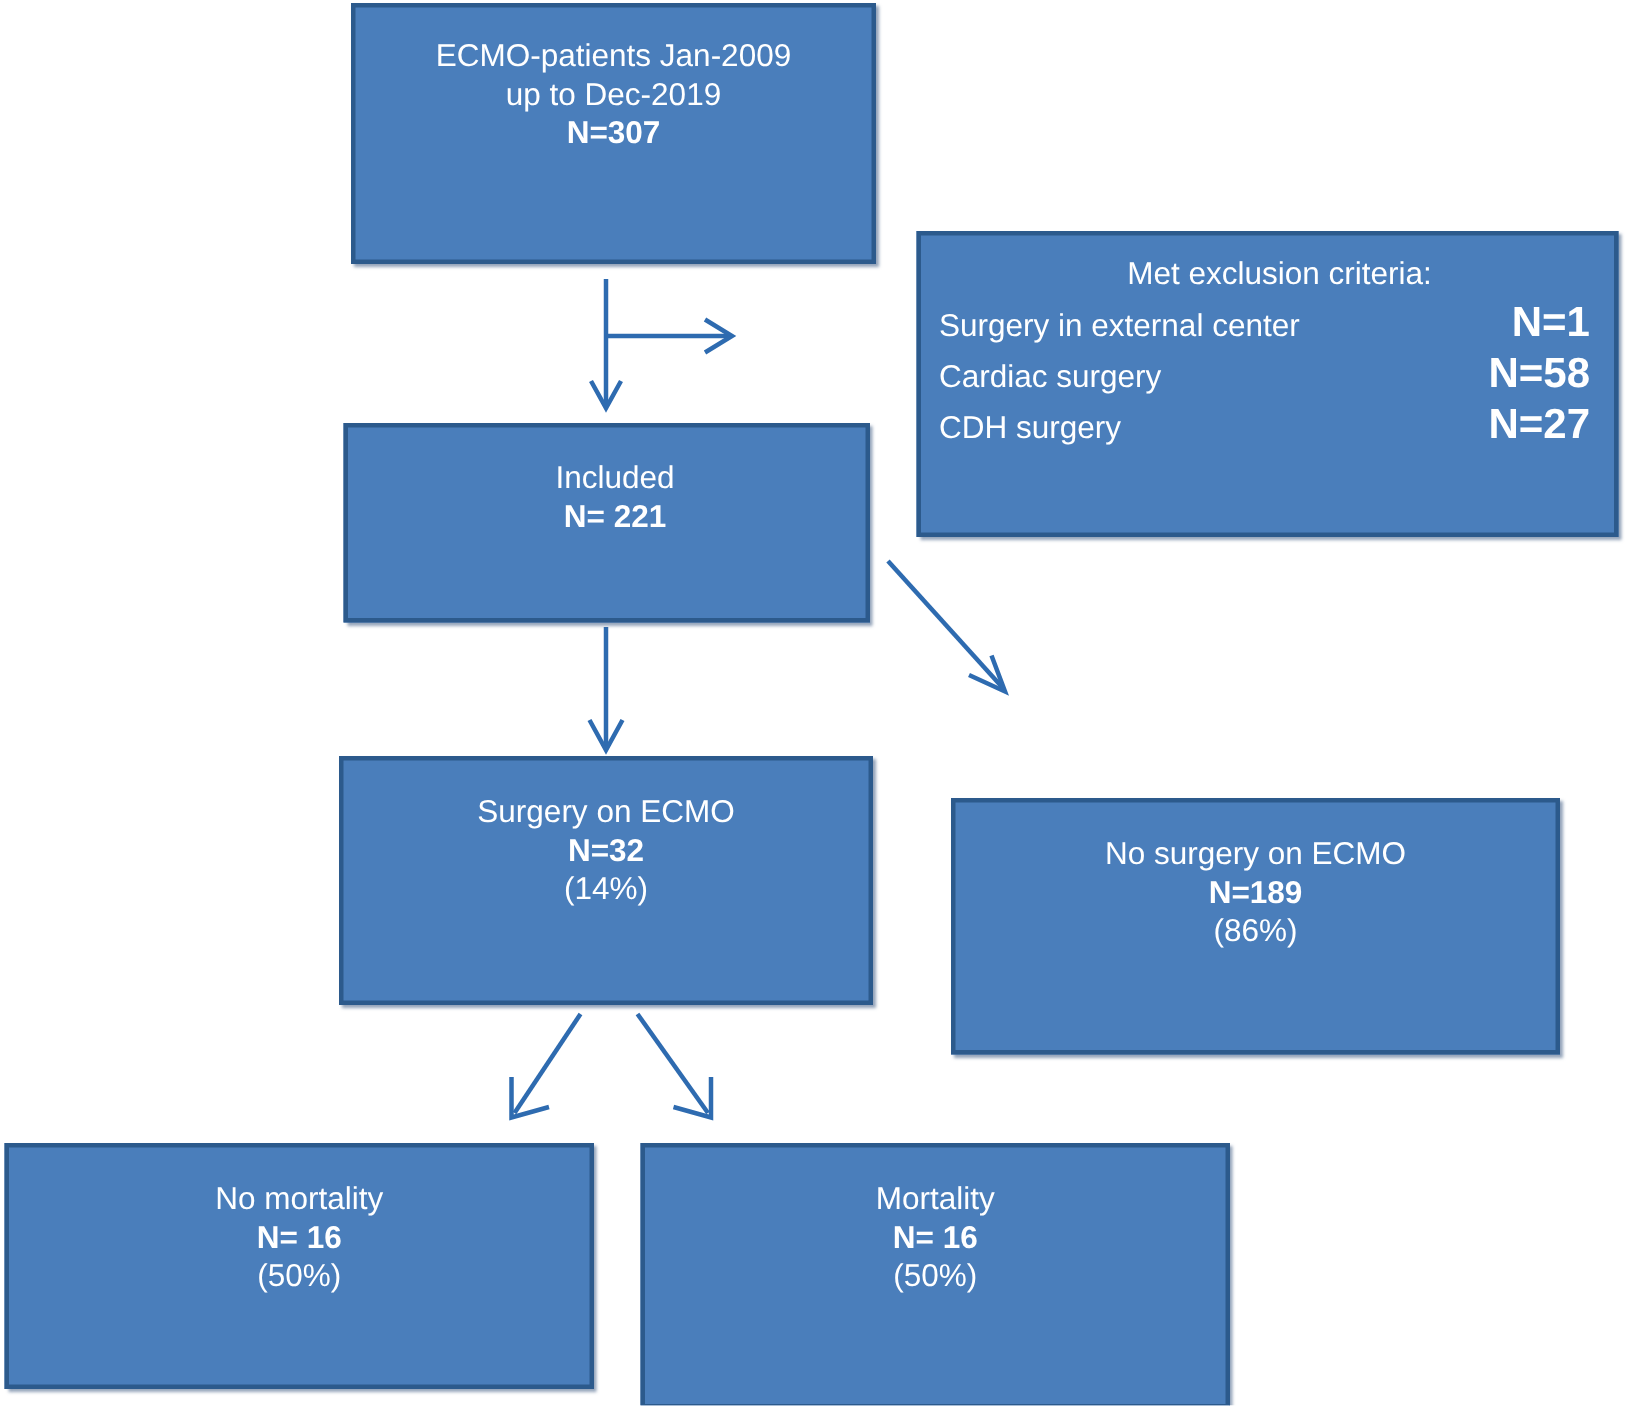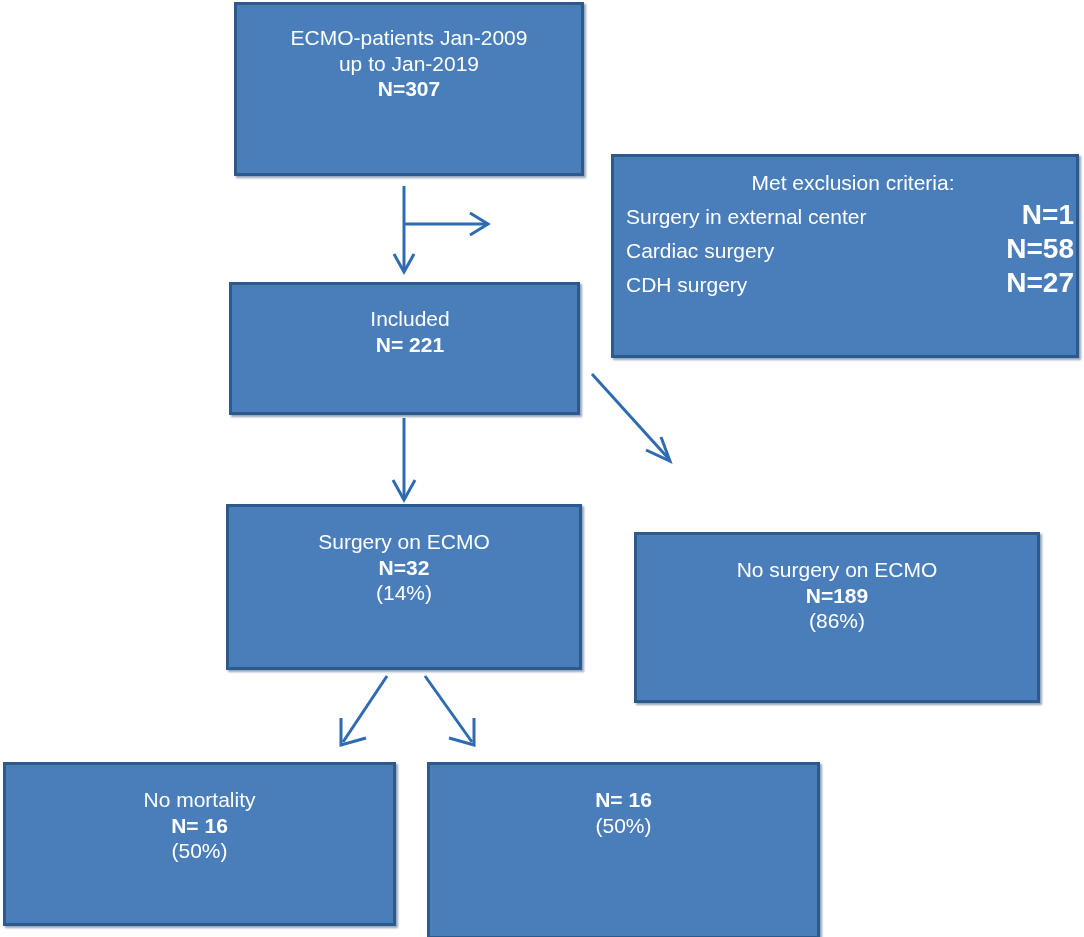--- a/index.html
+++ b/index.html
@@ -57,21 +57,21 @@
     text-align: center;
     font-size: 21px;
     white-space: nowrap;
     padding-bottom: 2px;
     margin-left: 16px;
   }
   .excl-row {
     display: flex;
     justify-content: space-between;
     align-items: baseline;
-    padding: 0 2px 0 12px;
+    padding: 0 16px 0 12px;
   }
   .excl-row .excl-label {
     font-size: 21px;
     white-space: nowrap;
   }
   .excl-row .excl-count {
     font-size: 28px;
     font-weight: bold;
     white-space: nowrap;
   }
@@ -118,21 +118,21 @@
     </g>
 
     <g stroke="#2E6BB0" stroke-width="3" fill="none">
       <line x1="425" y1="676" x2="472" y2="742"></line>
       <polyline points="449,738 474,745 474,718"></polyline>
     </g>
   </svg>
 
   <div class="flow-box" id="box-source">
     <span class="line">ECMO-patients Jan-2009</span>
-    <span class="line">up to Jan-2019</span>
+    <span class="line">up to Dec-2019</span>
     <span class="line bold">N=307</span>
   </div>
 
   <div class="flow-box" id="box-excluded">
     <span class="excl-title">Met exclusion criteria:</span>
     <div class="excl-row">
       <span class="excl-label">Surgery in external center</span>
       <span class="excl-count">N=1</span>
     </div>
     <div class="excl-row">
@@ -162,17 +162,18 @@
     <span class="line">(86%)</span>
   </div>
 
   <div class="flow-box" id="box-nomortality">
     <span class="line">No mortality</span>
     <span class="line bold">N= 16</span>
     <span class="line">(50%)</span>
   </div>
 
   <div class="flow-box" id="box-mortality">
+    <span class="line">Mortality</span>
     <span class="line bold">N= 16</span>
     <span class="line">(50%)</span>
   </div>
 
 </div>
 
 </body></html>

